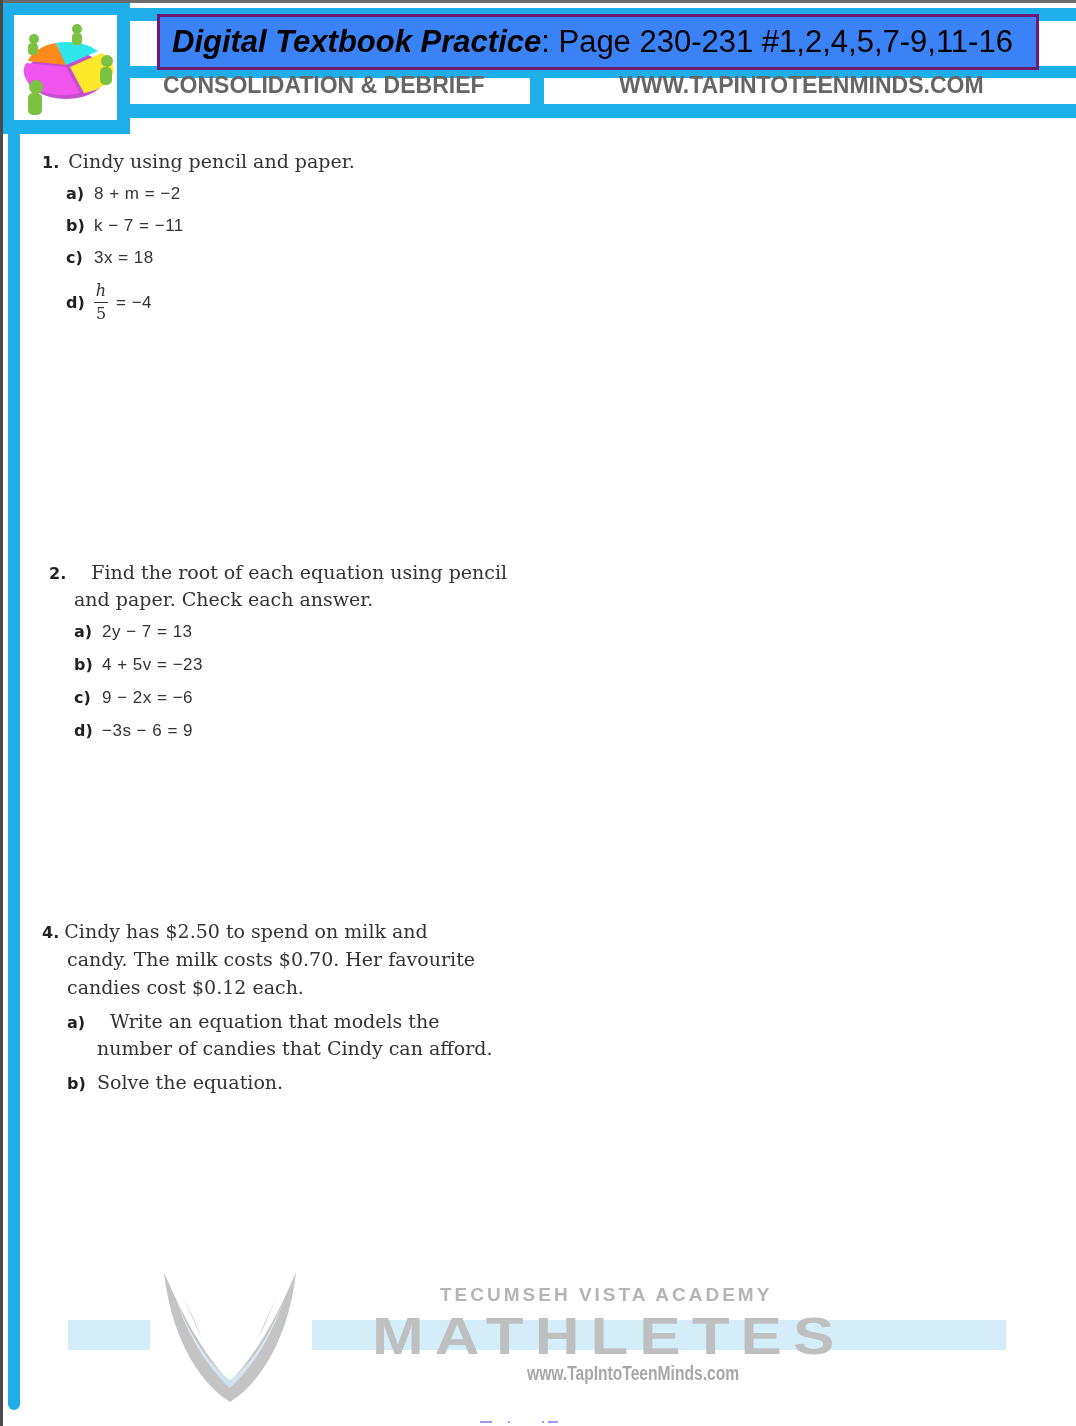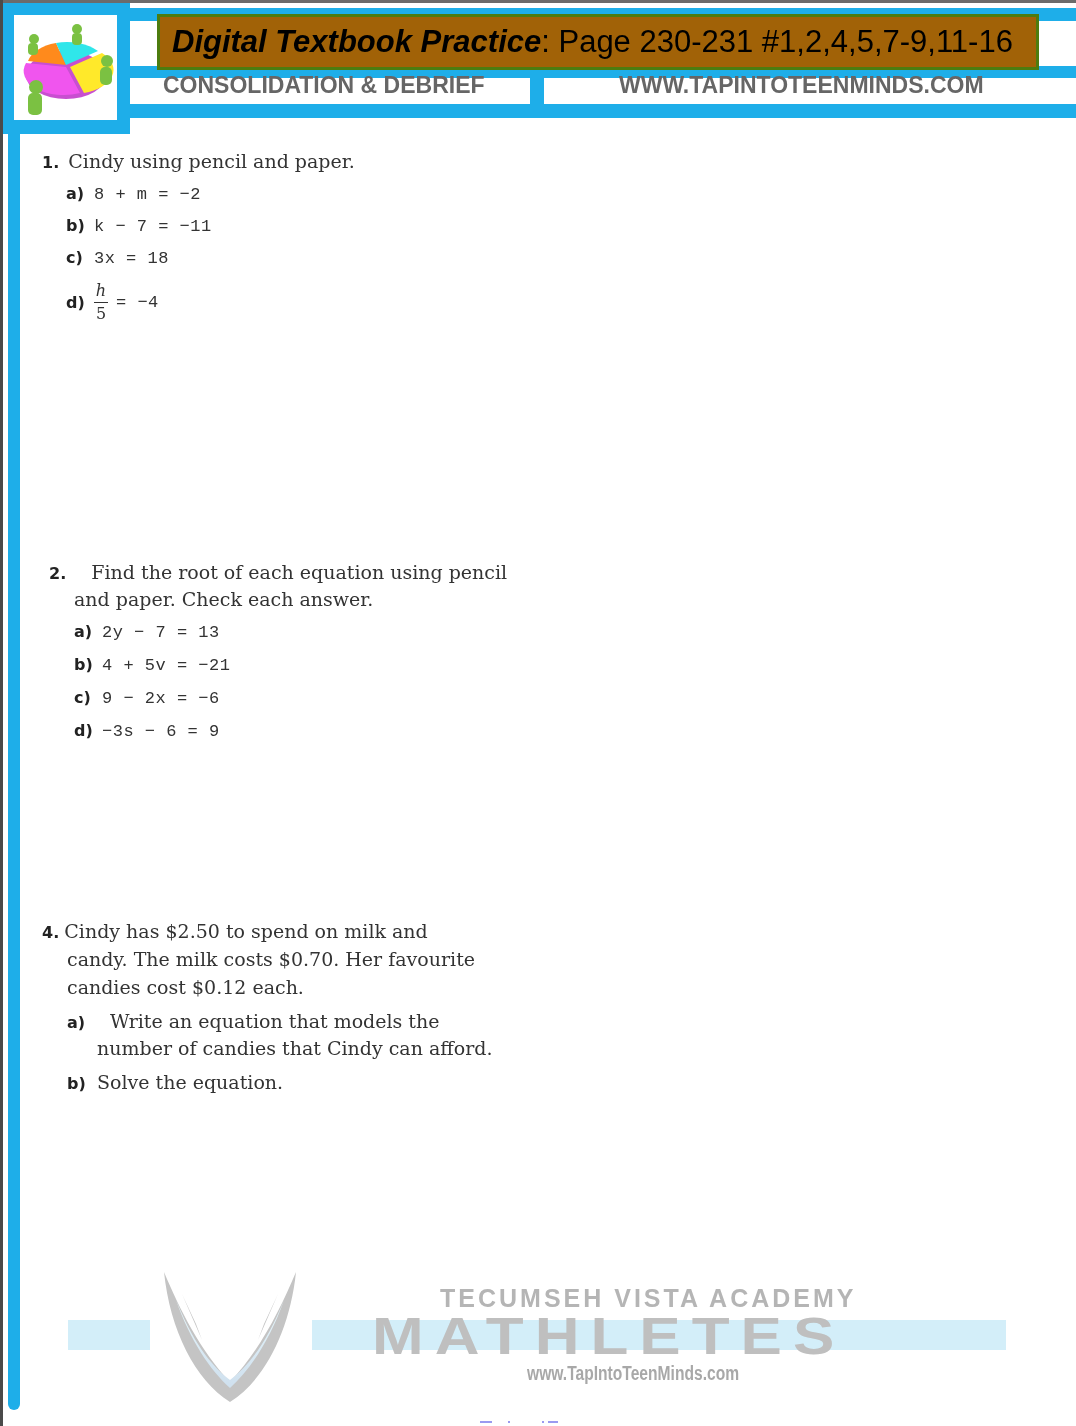--- a/index.html
+++ b/index.html
@@ -16,45 +16,45 @@
   .band1 { left: 130px; top: 8px; width: 946px; height: 13px; }
   .band2 { left: 130px; top: 66px; width: 946px; height: 12px; }
   .band3 { left: 130px; top: 104px; width: 946px; height: 14px; }
   .logo-frame { left: 3px; top: 3px; width: 127px; height: 131px; }
   .logo-inner { left: 14px; top: 15px; width: 103px; height: 105px; background: #fff; }
   .left-bar { left: 8px; top: 120px; width: 12px; height: 1290px; border-radius: 0 0 6px 6px; }
   .divider { left: 530px; top: 78px; width: 14px; height: 26px; }
 
   .title-box {
     left: 157px; top: 14px; width: 864px; height: 50px;
-    background: #a16207; border: 3px solid #4d7c0f;
+    background: #3b82f6; border: 3px solid #701a75;
     font-family: "Liberation Sans", sans-serif; font-size: 31px; color: #000;
     display: flex; align-items: center; padding-left: 12px; box-sizing: content-box;
     white-space: nowrap;
   }
   .title-box .bi { font-weight: bold; font-style: italic; }
   .sub-left, .sub-right {
     top: 78px; height: 15px;
     font-family: "Liberation Sans", sans-serif; font-weight: bold; font-size: 23px;
     color: #666666; display: flex; align-items: center; white-space: nowrap;
   }
   .sub-left { left: 163px; }
   .sub-right { left: 619px; }
   .num { font-family: "DejaVu Sans", sans-serif; font-weight: bold; font-size: 16px; color: #222; }
   .lbl { font-family: "DejaVu Sans", sans-serif; font-weight: bold; font-size: 16px; color: #222; display: inline-block; width: 28px; }
   .item { font-size: 17px; color: #333; white-space: nowrap; }
-  .item .m { font-family: Liberation Mono, monospace; letter-spacing: 0.5px; }
+  .item .m { font-family: Liberation Sans, sans-serif; letter-spacing: 0.5px; }
   .qtext { font-family: "DejaVu Serif", serif; font-size: 19px; color: #333; line-height: 27px; }
 
   .frac { display: inline-flex; flex-direction: column; align-items: center; vertical-align: middle; font-size: 16px; line-height: 18px; margin-right: 8px; }
   .frac .bar { width: 14px; border-top: 1px solid #333; margin: 2px 0; }
 
   
   .wm-band { background: #d3eef9; }
-  .wm-small { font-family: "Liberation Sans", sans-serif; font-weight: bold; color: #b5b5b5; font-size: 25px; letter-spacing: 3px; }
+  .wm-small { font-family: "Liberation Sans", sans-serif; font-weight: bold; color: #b5b5b5; font-size: 19px; letter-spacing: 3px; }
   .wm-big { font-family: "Liberation Sans", sans-serif; font-weight: bold; color: #bfbfbf; font-size: 62px; letter-spacing: 11px; transform: scaleY(0.85); transform-origin: top left; }
   .wm-url { font-family: "Liberation Sans", sans-serif; font-weight: bold; color: #a8a8a8; font-size: 20px; transform: scaleX(0.78); transform-origin: left; }
   .footer-mark { left: 480px; top: 1421px; width: 88px; height: 3px; }
   .footer-mark span { position: absolute; top: 0; height: 2px; background: #9a9af0; }
 </style>
 </head>
 <body>
 
 <div class="abs top-gray"></div>
 <div class="abs left-gray"></div>
@@ -119,21 +119,21 @@
 
 <div class="abs" style="left:49px; top:559px;">
   <span class="num">2.</span>
   <span class="qtext" style="margin-left:20px;">Find the root of each equation using pencil</span>
 </div>
 <div class="abs qtext" style="left:74px; top:586px;">and paper. Check each answer.</div>
 <div class="abs item" style="left:74px; top:621px;">
   <span class="lbl">a)</span><span class="m">2y − 7 = 13</span>
 </div>
 <div class="abs item" style="left:74px; top:654px;">
-  <span class="lbl">b)</span><span class="m">4 + 5v = −21</span>
+  <span class="lbl">b)</span><span class="m">4 + 5v = −23</span>
 </div>
 <div class="abs item" style="left:74px; top:687px;">
   <span class="lbl">c)</span><span class="m">9 − 2x = −6</span>
 </div>
 <div class="abs item" style="left:74px; top:720px;">
   <span class="lbl">d)</span><span class="m">−3s − 6 = 9</span>
 </div>
 
 <div class="abs" style="left:42px; top:918px;">
   <span class="num">4.</span>

